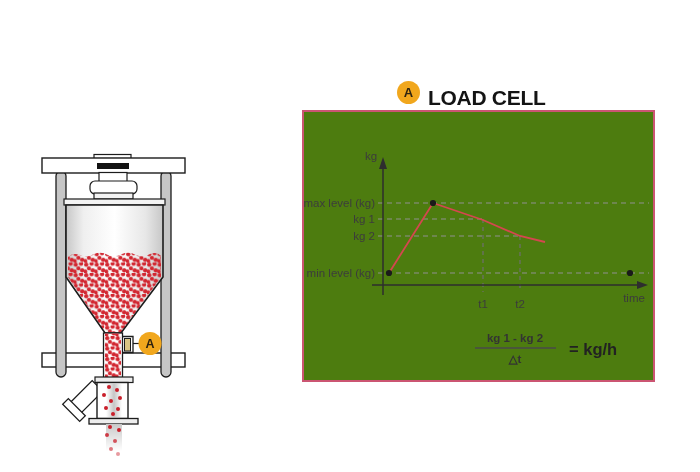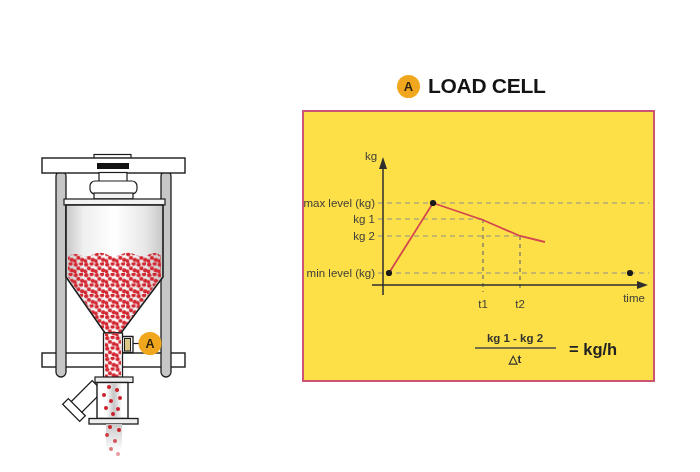--- a/index.html
+++ b/index.html
@@ -19,28 +19,28 @@
     display: flex; align-items: center; gap: 8px;
   }
   .badge {
     width: 23px; height: 23px; border-radius: 50%;
     background: #f1a71d; color: #2e2310;
     display: flex; align-items: center; justify-content: center;
     font-size: 13px; font-weight: bold;
   }
   .cell-title .label {
     font-size: 21px; font-weight: bold; color: #141414;
-    letter-spacing: -0.3px; white-space: nowrap;
+    letter-spacing: -0.3px; white-space: nowrap; margin-top: 12px;
   }
 
   
   .chart-box {
     position: absolute; left: 302px; top: 110px;
     width: 353px; height: 272px;
-    border: 2px solid #cb5572; background: #fde047;
+    border: 2px solid #cb5572; background: #4d7c0f;
   }
   .chart-box svg { display: block; }
   text { font-family: "Liberation Sans", sans-serif; }
 </style>
 </head>
 <body>
 
 <div class="canvas">
 
   <svg class="hopper-svg" width="164" height="322" viewBox="28 148 164 322">

